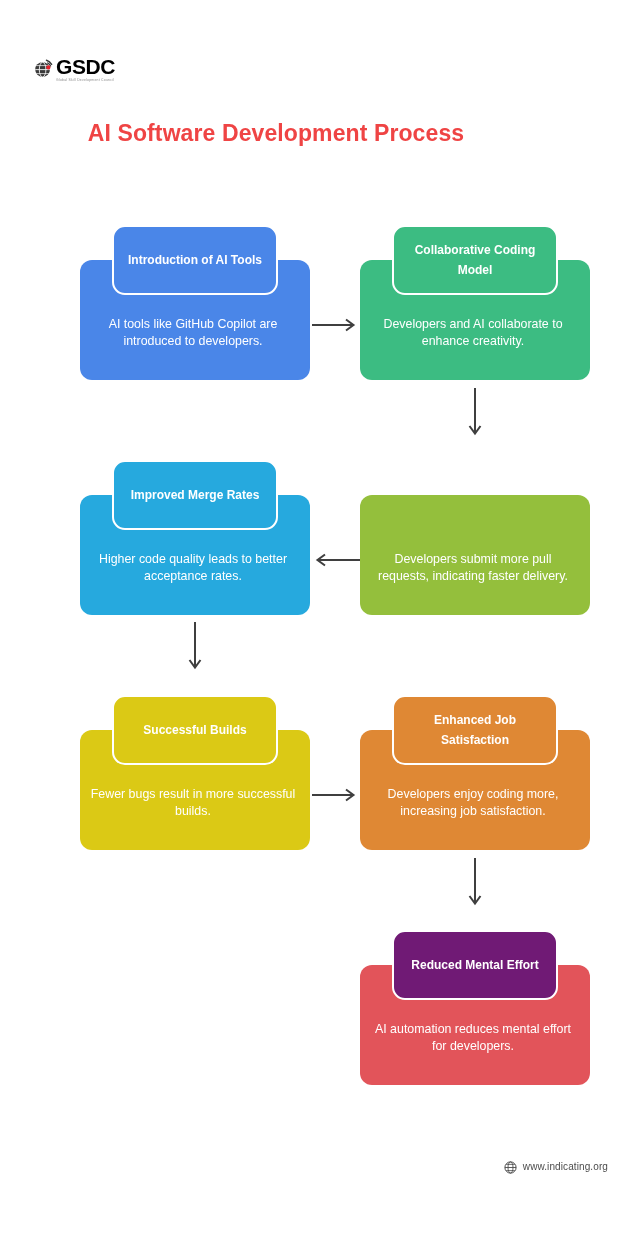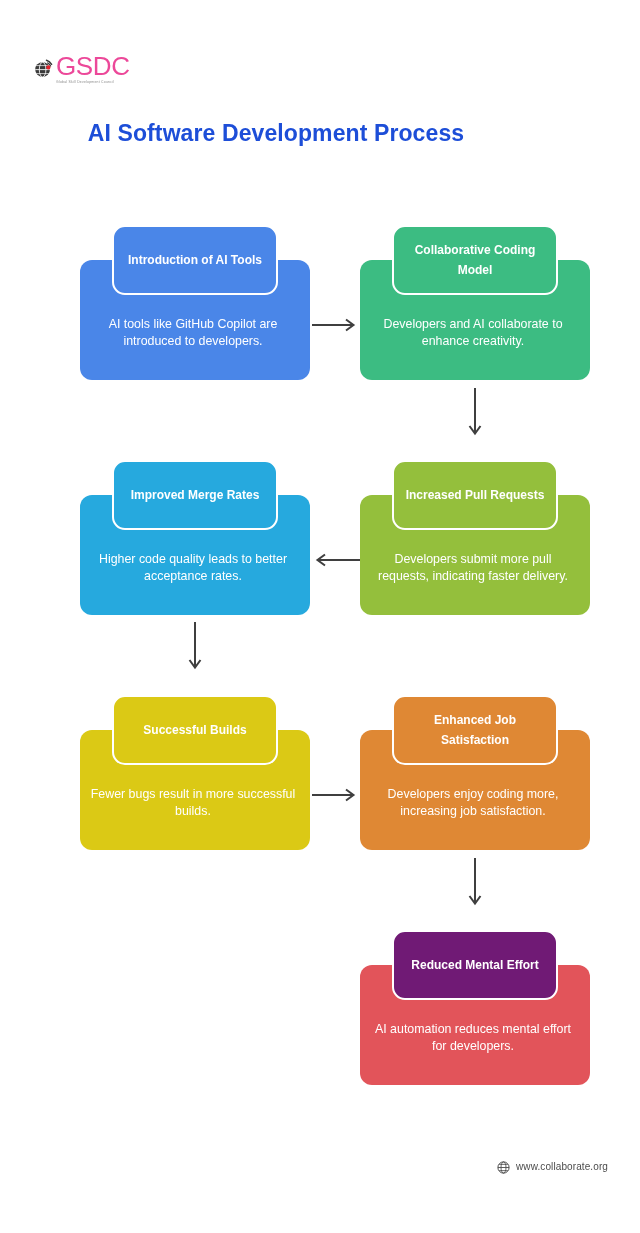--- a/index.html
+++ b/index.html
@@ -31,23 +31,23 @@
     flex: 0 0 22px;
     position: relative;
     margin-right: 1px;
   }
   .logo-text-block {
     display: flex;
     flex-direction: column;
     line-height: 1;
   }
   .logo-main {
-    font-size: 26px;
-    font-weight: normal;
-    color: #ec4899;
+    font-size: 21px;
+    font-weight: bold;
+    color: #000000;
     letter-spacing: -0.4px;
     font-family: "Liberation Sans", sans-serif;
   }
   .logo-sub {
     font-size: 3.4px;
     color: #8a8a8a;
     letter-spacing: 0.25px;
     margin-top: 2px;
     white-space: nowrap;
     font-family: "Liberation Sans", sans-serif;
@@ -55,21 +55,21 @@
 
   
   .page-title {
     position: absolute;
     left: 0;
     top: 120px;
     width: 552px;
     text-align: center;
     font-size: 23px;
     font-weight: bold;
-    color: #1d4ed8;
+    color: #ef4444;
     letter-spacing: 0.1px;
   }
 
   
   .flow {
     position: absolute;
     left: 0;
     top: 0;
     width: 640px;
     height: 1233px;
@@ -191,21 +191,20 @@
 
   <div class="node" style="left:80px; top:495px;">
     <div class="node-body" style="background: rgb(38, 169, 222);"></div>
     <div class="node-desc">Higher code quality leads to better acceptance rates.</div>
     <div class="node-badge" style="background: rgb(38, 169, 222);">Improved Merge Rates</div>
   </div>
 
   <div class="node" style="left:360px; top:495px;">
     <div class="node-body" style="background: rgb(148, 191, 60);"></div>
     <div class="node-desc">Developers submit more pull requests, indicating faster delivery.</div>
-    <div class="node-badge" style="background: rgb(148, 191, 60);">Increased Pull Requests</div>
   </div>
 
   <div class="node" style="left:80px; top:730px;">
     <div class="node-body" style="background: rgb(219, 201, 21);"></div>
     <div class="node-desc">Fewer bugs result in more successful builds.</div>
     <div class="node-badge" style="background: rgb(219, 201, 21);">Successful Builds</div>
   </div>
 
   <div class="node" style="left:360px; top:730px;">
     <div class="node-body" style="background: rgb(223, 136, 52);"></div>
@@ -266,14 +265,14 @@
 <div class="footer">
   <span class="footer-globe">
     <svg viewBox="0 0 13 13" width="13" height="13">
       <circle cx="6.5" cy="6.5" r="5.6" fill="none" stroke="#4c4c4c" stroke-width="1"></circle>
       <ellipse cx="6.5" cy="6.5" rx="2.5" ry="5.6" fill="none" stroke="#4c4c4c" stroke-width="0.9"></ellipse>
       <line x1="0.9" y1="6.5" x2="12.1" y2="6.5" stroke="#4c4c4c" stroke-width="0.9"></line>
       <line x1="2.2" y1="3.4" x2="10.8" y2="3.4" stroke="#4c4c4c" stroke-width="0.8"></line>
       <line x1="2.2" y1="9.6" x2="10.8" y2="9.6" stroke="#4c4c4c" stroke-width="0.8"></line>
     </svg>
   </span>
-  <span class="footer-url">www.collaborate.org</span>
+  <span class="footer-url">www.indicating.org</span>
 </div>
 
 </body></html>

